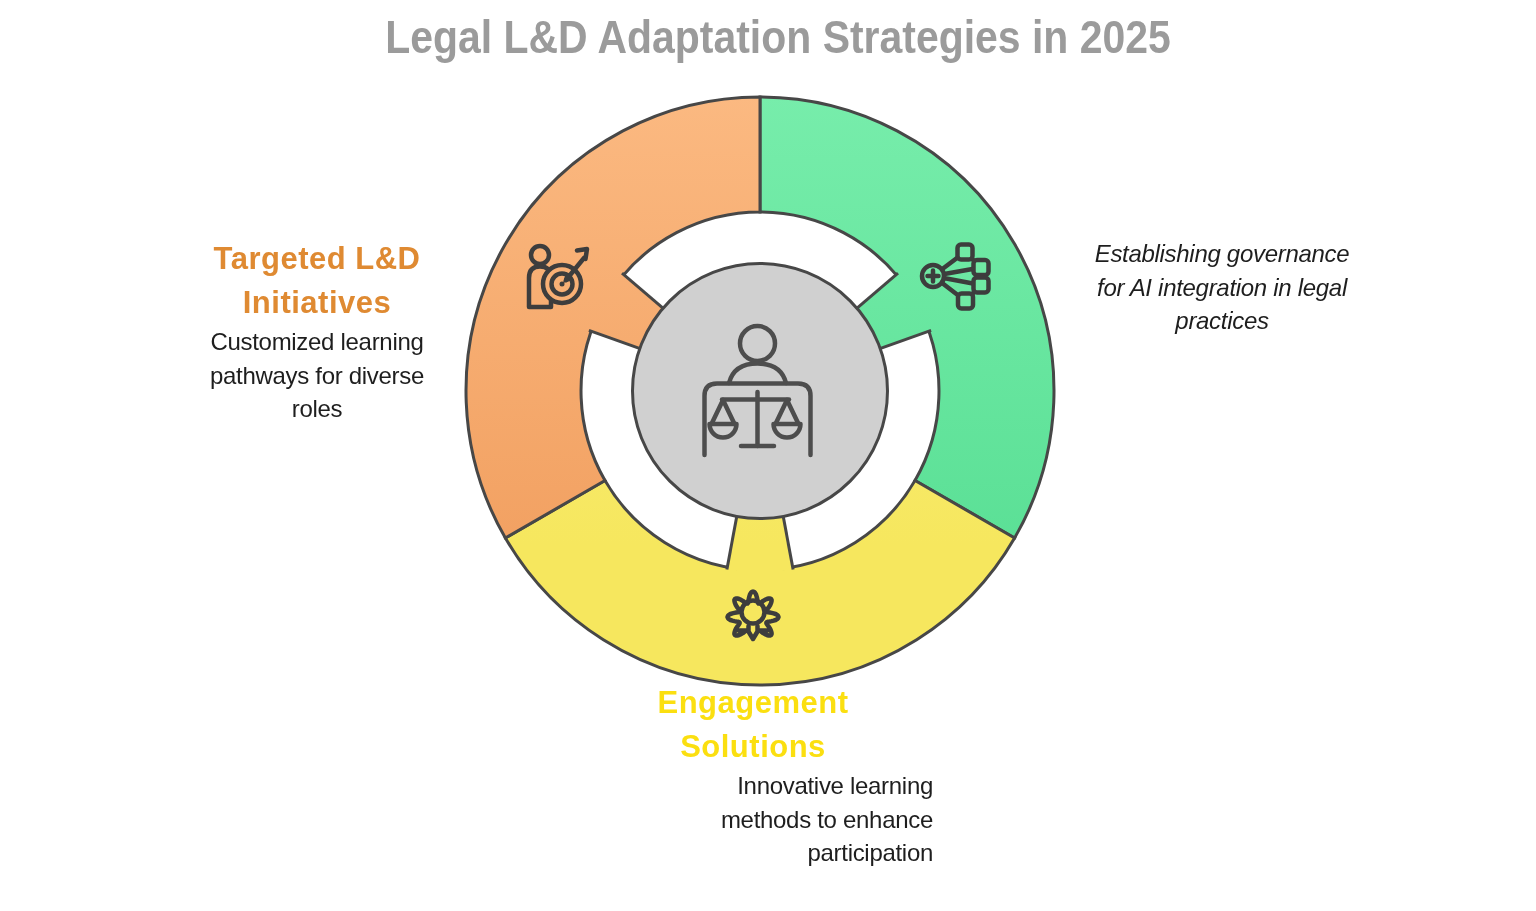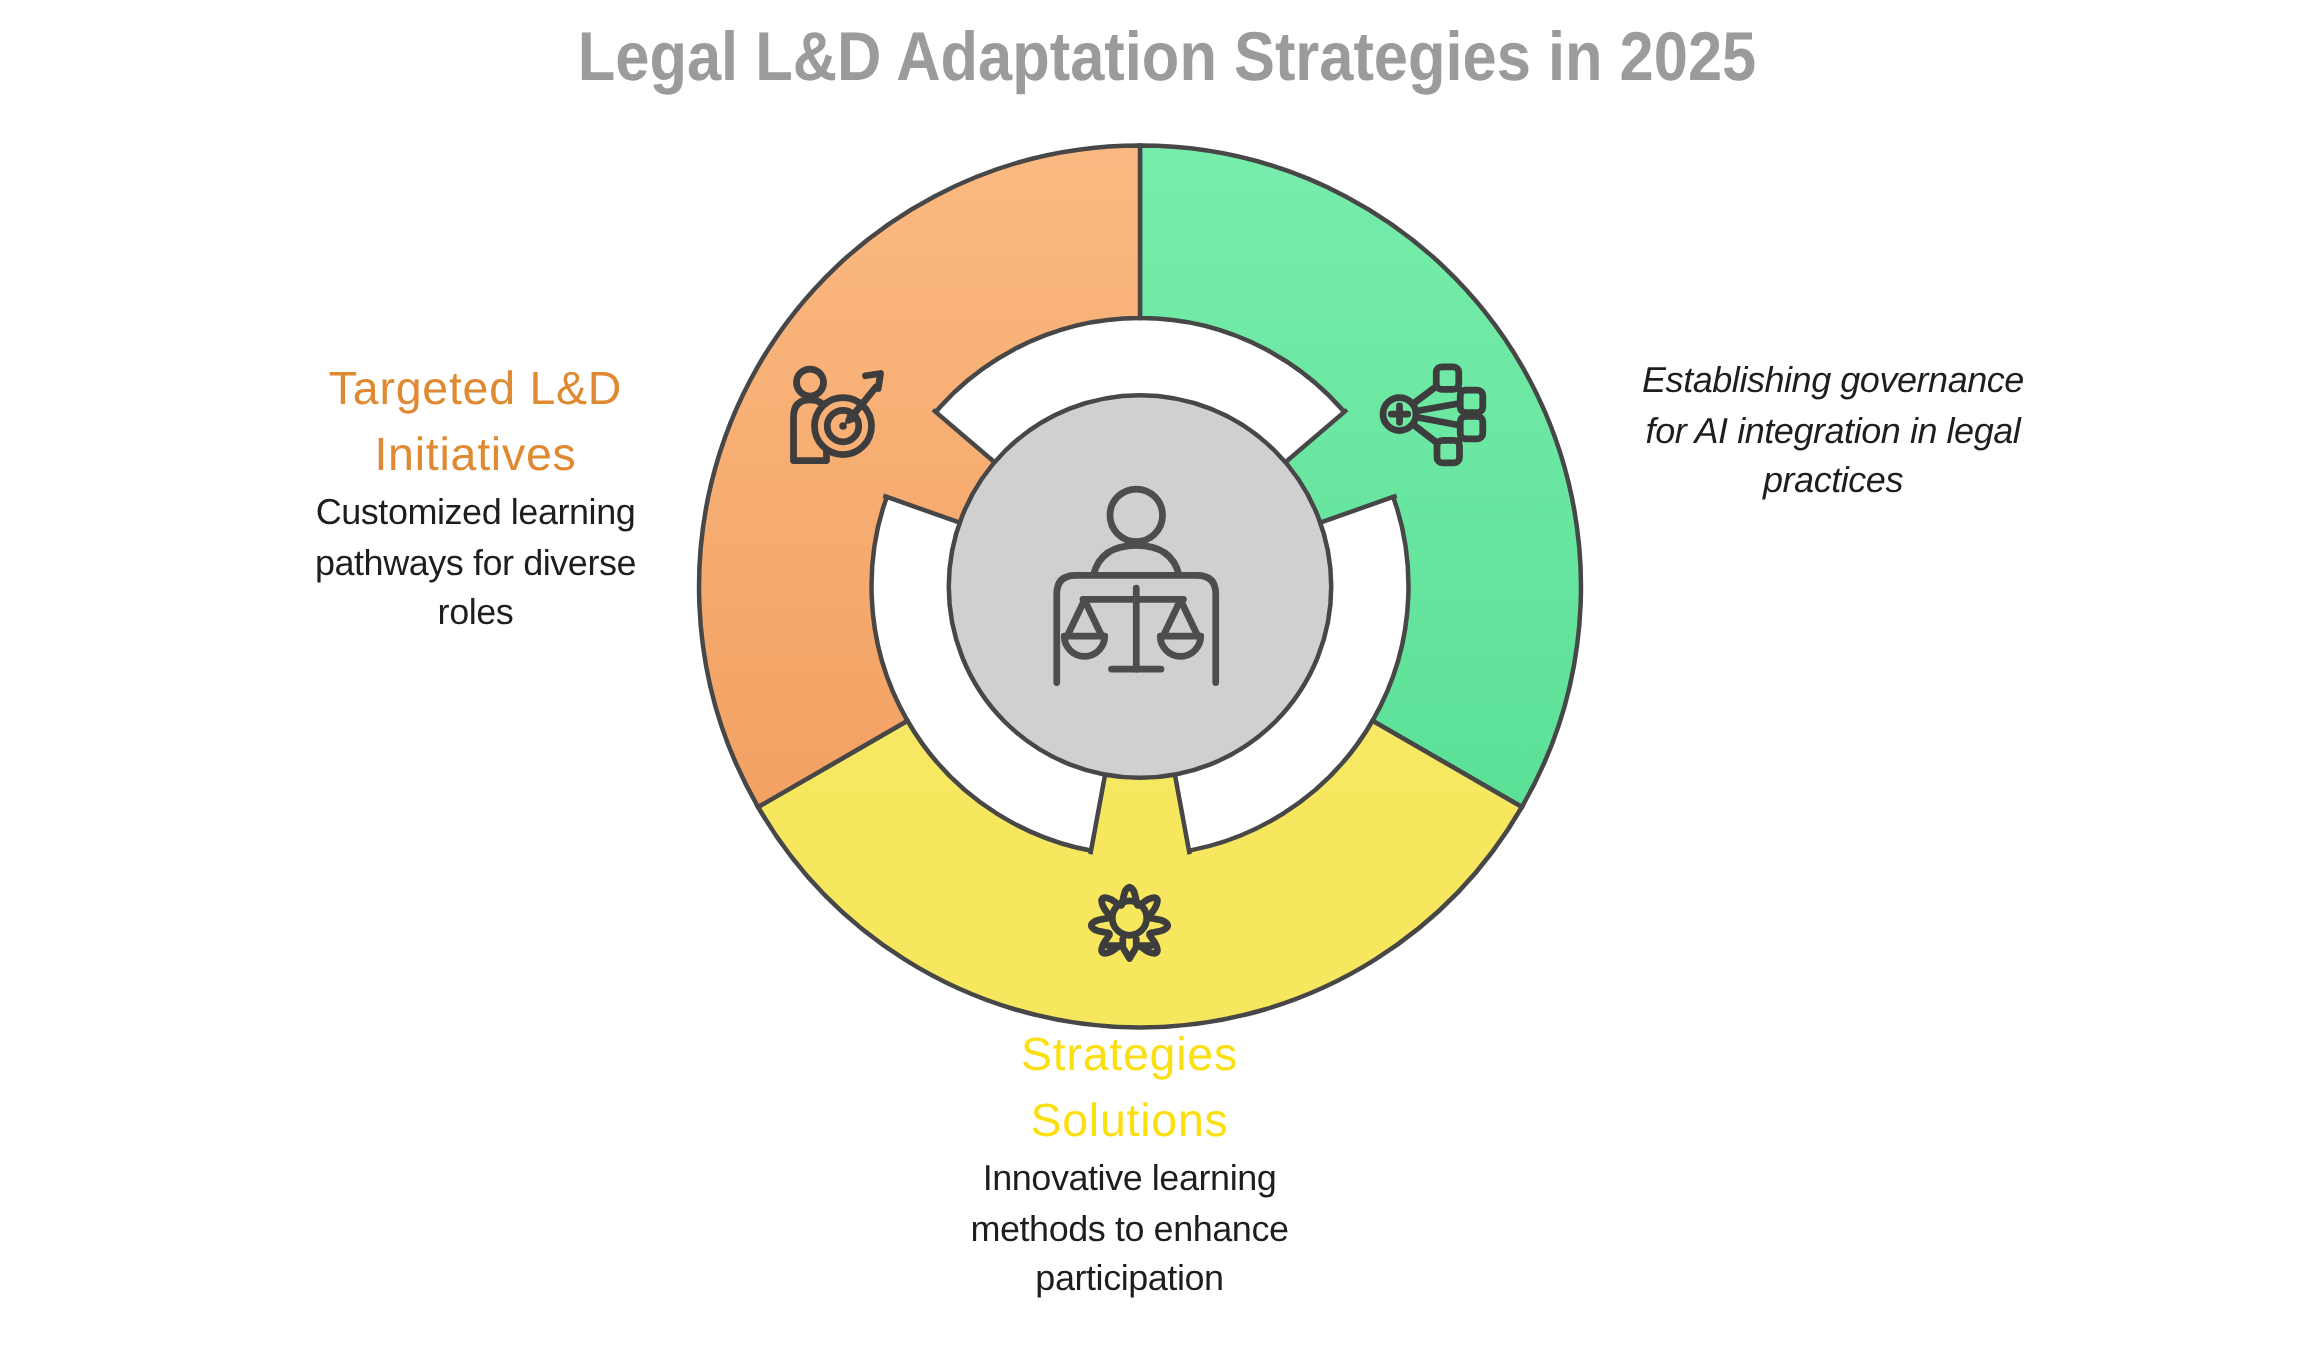--- a/index.html
+++ b/index.html
@@ -9,21 +9,21 @@
     font-family:"Liberation Sans", sans-serif;
   }
   .title{
     position:absolute;top:12px;left:0;width:100%;
     text-align:center;font-weight:700;font-size:46px;line-height:50px;
     white-space:nowrap;
     transform:translateX(10px) scaleX(0.89);
   }
   .label{position:absolute;text-align:center;}
   .label h2{
-    margin:0;font-size:31px;font-weight:400;line-height:44px;
+    margin:0;font-size:31px;font-weight:700;line-height:44px;
     letter-spacing:.5px;white-space:pre-line;
   }
   .label p{
     margin:0;font-size:24px;line-height:33.5px;letter-spacing:-.3px;
     white-space:pre-line;
   }
   .label-left{left:147px;top:237px;width:340px;}
   .label-right{left:1040px;top:237px;width:364px;}
   .label-bottom{left:573px;top:681px;width:360px;}
   svg.diagram{position:absolute;left:0;top:0;}
@@ -119,18 +119,18 @@
 roles</p>
 </div>
 
 <div class="label label-right">
   <p style="color: rgb(30, 30, 30); font-style: italic;">Establishing governance
 for AI integration in legal
 practices</p>
 </div>
 
 <div class="label label-bottom">
-  <h2 style="color: rgb(251, 223, 16);">Strategies
+  <h2 style="color: rgb(251, 223, 16);">Engagement
 Solutions</h2>
-  <p style="color: rgb(30, 30, 30);">Innovative learning
+  <p style="color: rgb(30, 30, 30); text-align: right;">Innovative learning
 methods to enhance
 participation</p>
 </div>
 
 </body></html>

